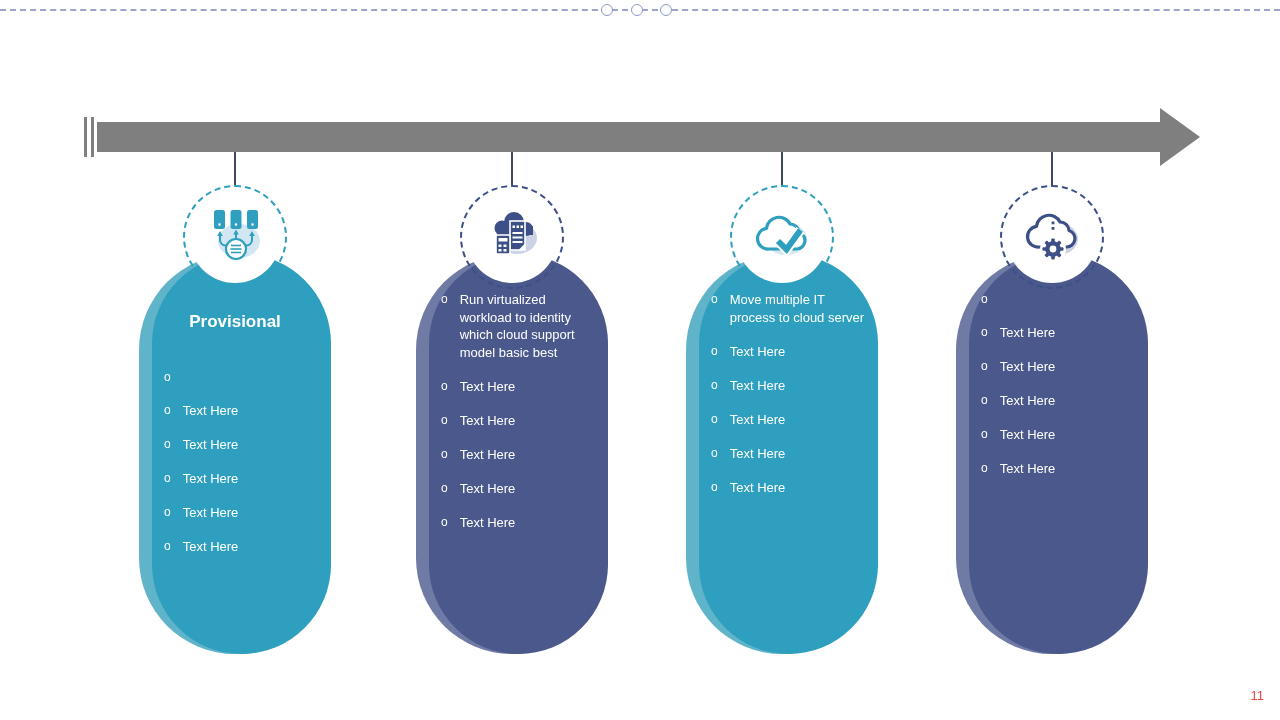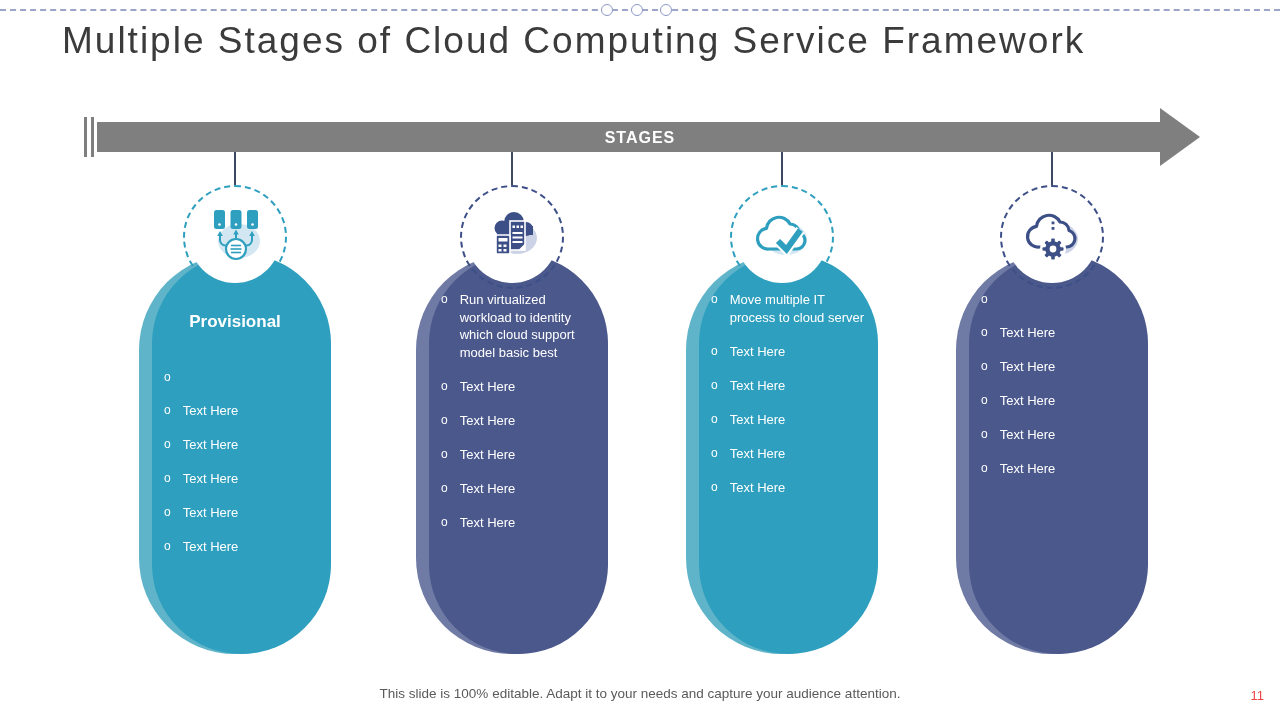--- a/index.html
+++ b/index.html
@@ -61,27 +61,25 @@
 </head>
 <body>
 
 <div class="slide">
 
   <div class="top-divider"></div>
   <div class="divider-dot dot-1"></div>
   <div class="divider-dot dot-2"></div>
   <div class="divider-dot dot-3"></div>
 
-  <div class="title">Multiple Stages of Cloud Computing Service Framework</div>
 
   <div class="banner-tail-1"></div>
   <div class="banner-tail-2"></div>
   <div class="banner-bar"></div>
   <div class="banner-head"></div>
-  <div class="banner-label">STAGES</div>
 
   <div class="stage pos0 theme-teal">
     <div class="connector"></div>
     <div class="icon-ring"></div>
     <div class="icon-circle">
       <svg width="54" height="54" viewBox="0 0 54 54">
         <ellipse cx="31" cy="33" rx="21" ry="17" fill="#d3e7f2"></ellipse>
         <g fill="#2E9FBE">
           <rect x="6" y="2" width="11" height="19" rx="2.5"></rect>
           <rect x="22.5" y="2" width="11" height="19" rx="2.5"></rect>
@@ -295,16 +293,15 @@
             </li>
           <li>
               <span class="marker">o</span>
               <span>Text Here</span>
             </li>
         </ul>
       </div>
     </div>
   </div>
 
-  <div class="footer-note">This slide is 100% editable. Adapt it to your needs and capture your audience attention.</div>
   <div class="page-number">11</div>
 
 </div>
 
 </body></html>

